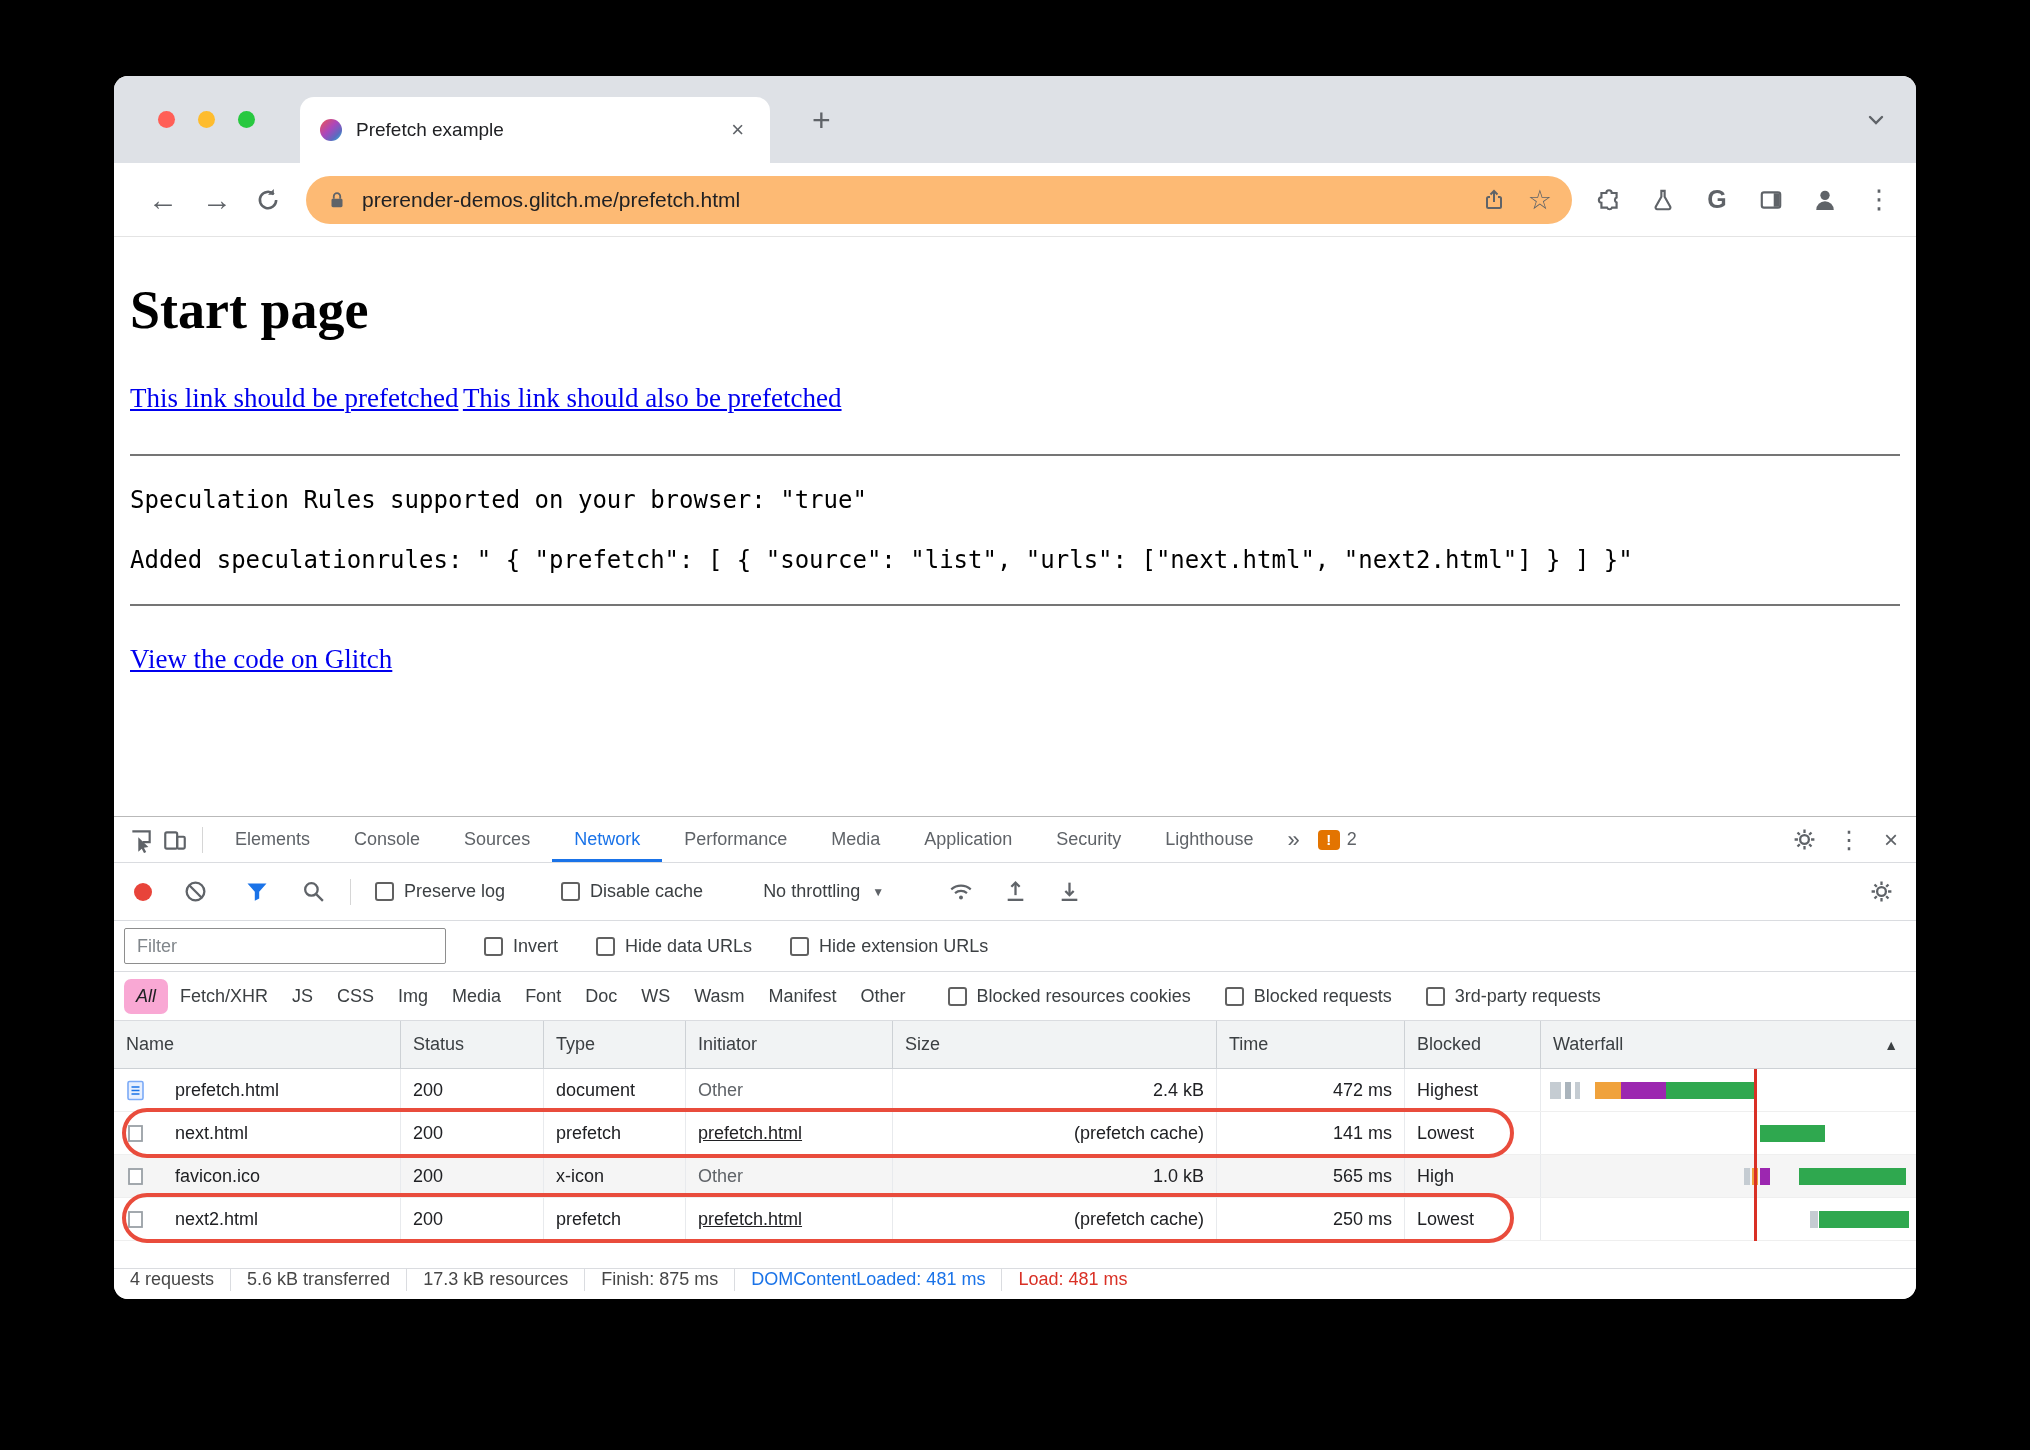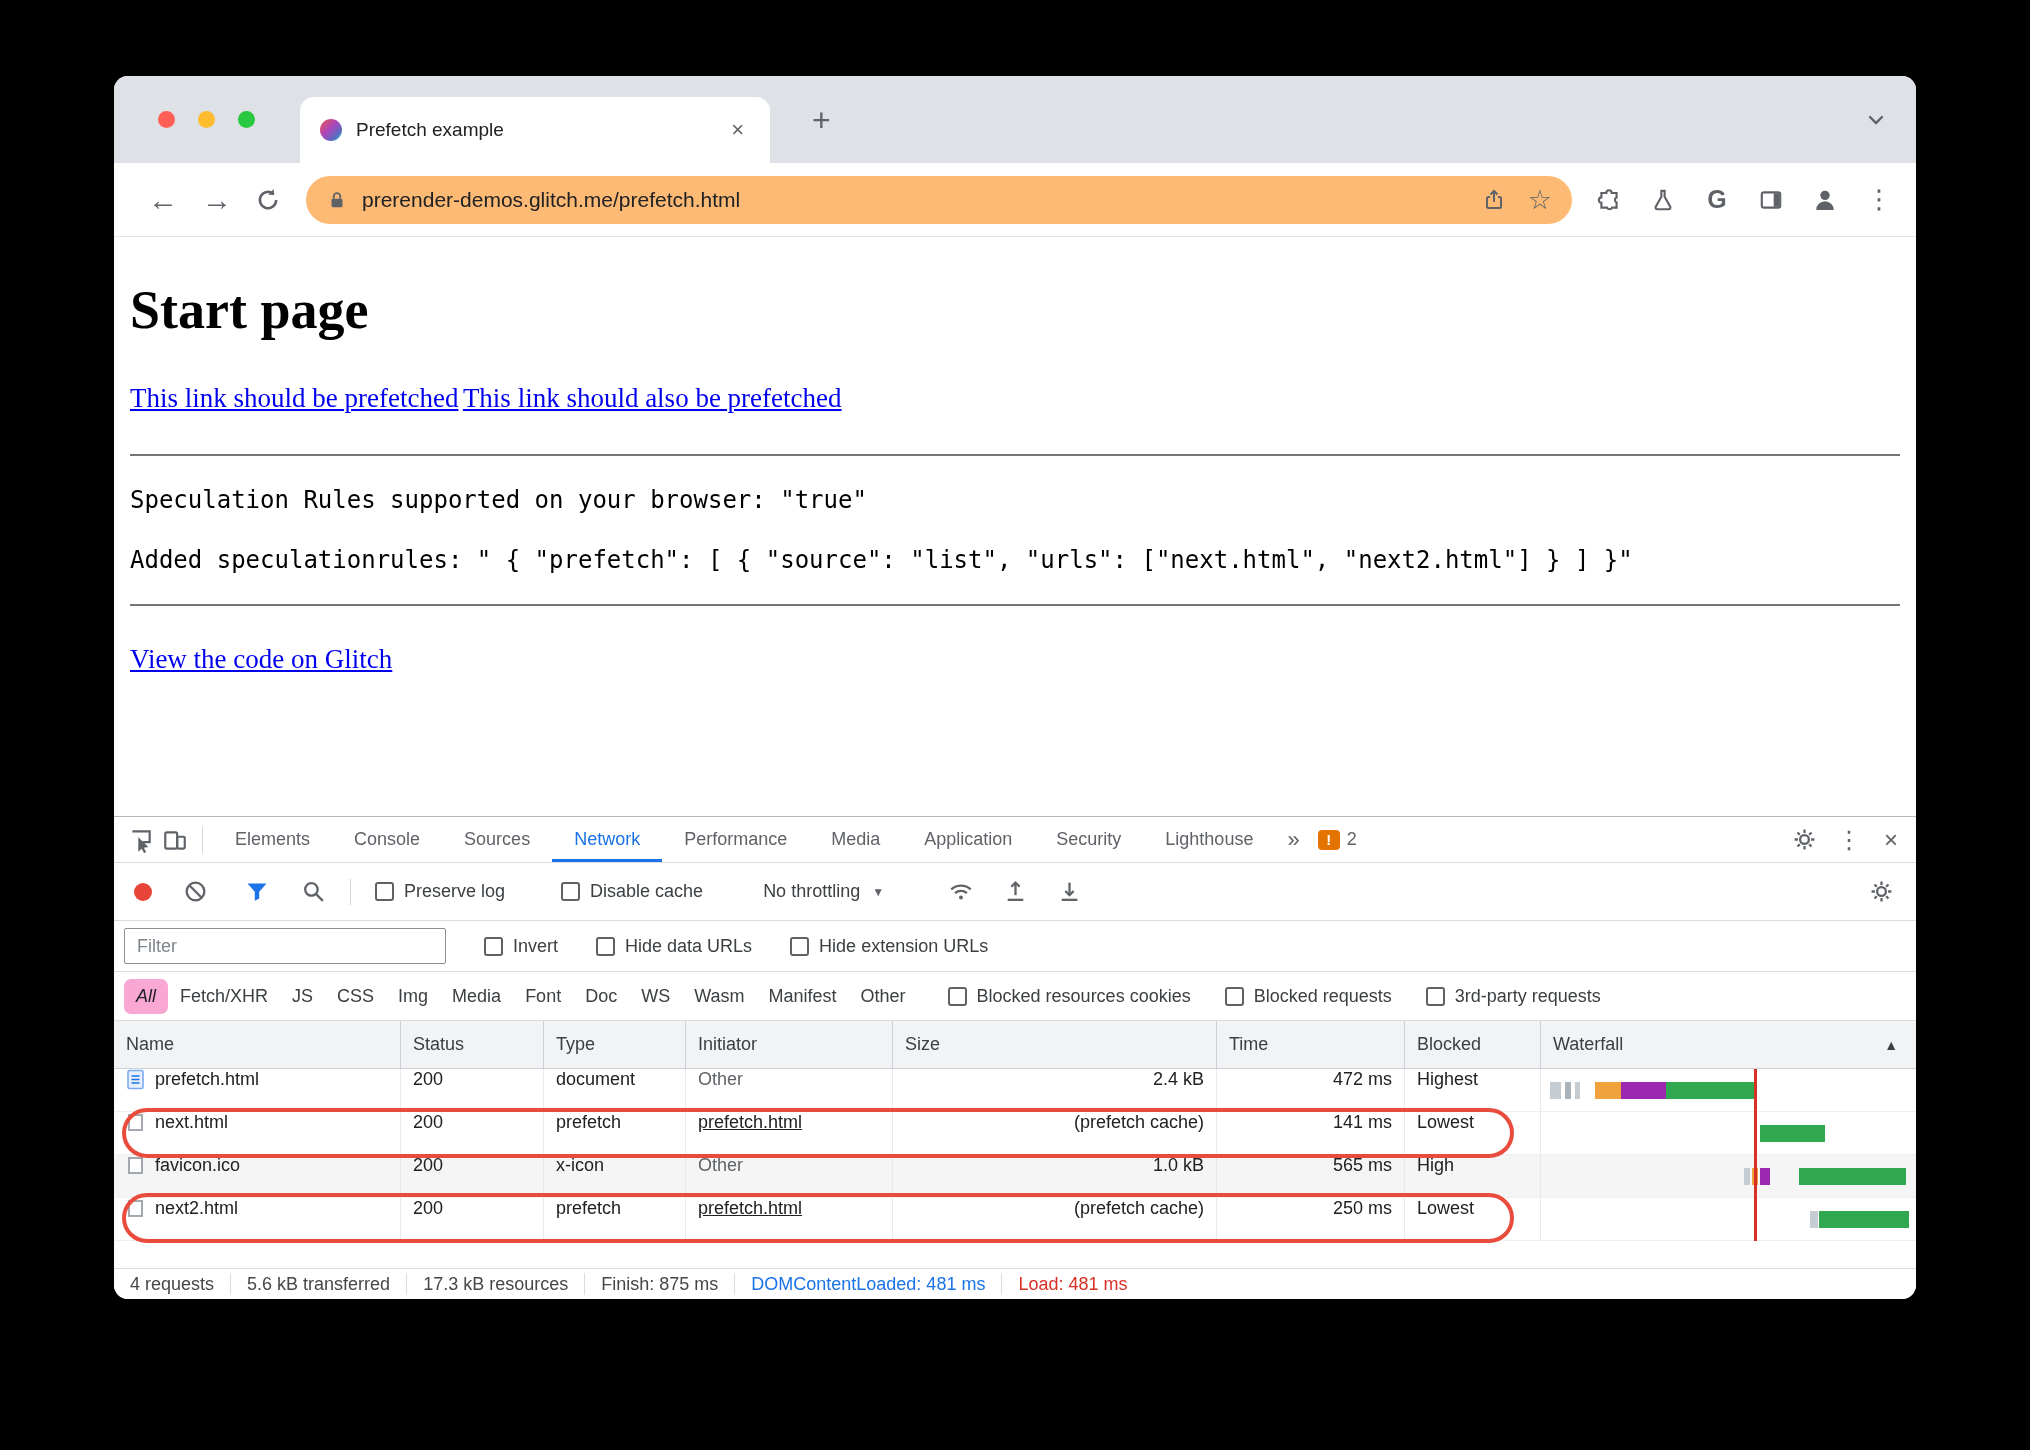--- a/index.html
+++ b/index.html
@@ -90,33 +90,33 @@
   .dt-thead { height:48px; flex:none; display:flex; background:#f1f3f4; border-bottom:1px solid #cdd1d5; color:#3c4043; }
   .th { display:flex; align-items:center; padding:0 12px; border-right:1px solid #cdd1d5; white-space:nowrap; }
   .col-name { width:287px; } .col-status { width:143px; } .col-type { width:142px; } .col-init { width:207px; }
   .col-size { width:324px; } .col-time { width:188px; } .col-prio { width:136px; }
   .col-wf { flex:1; border-right:none !important; }
   .sort-asc { margin-left:auto; font-size:14px; color:#3c4043; padding-right:6px; }
 
   .dt-rows { position:relative; height:172px; flex:none; }
   .dt-row { height:43px; display:flex; border-bottom:1px solid #efefef; background:#fff; }
   .dt-row.stripe { background:#f5f5f5; }
-  .td { display:flex; align-items:flex-start; padding:0 12px; border-right:1px solid #e8eaed; overflow:hidden; white-space:nowrap; }
+  .td { display:flex; align-items:center; padding:0 12px; border-right:1px solid #e8eaed; overflow:hidden; white-space:nowrap;gap:20px; }
   .td.num { justify-content:flex-end; }
   .name-ic { margin-right:10px; display:flex; align-items:center; flex:none; }
   .init-other { color:#5f6368; }
   .init-link { color:#202124; text-decoration:underline; }
   .wf-cell { position:relative; padding:0; }
   .wf-bar { position:absolute; top:13px; height:17px; }
   .marker-red { position:absolute; left:1640px; top:0; height:172px; width:3px; background:#d93025; z-index:2; }
   .annotation { position:absolute; left:8px; width:1392px; height:50px; border:4px solid #e94c3c; border-radius:26px; z-index:3; }
   .ann1 { top:39px; } .ann2 { top:124px; }
 
   .dt-fill { flex:1; }
-  .dt-status { height:31px; flex:none; border-top:1px solid #dadce0; display:flex; align-items:center; color:#474747; }
+  .dt-status { height:31px; flex:none; border-top:1px solid #dadce0; display:flex; align-items:flex-start; color:#474747; }
   .st-item { padding:0 16px; white-space:nowrap; }
   .st-div { width:1px; height:22px; background:#dadce0; }
   .st-blue { color:#1a73e8; }
   .st-red { color:#d93025; }
 
   svg { display:block; }
 </style>
 </head>
 <body>
 

